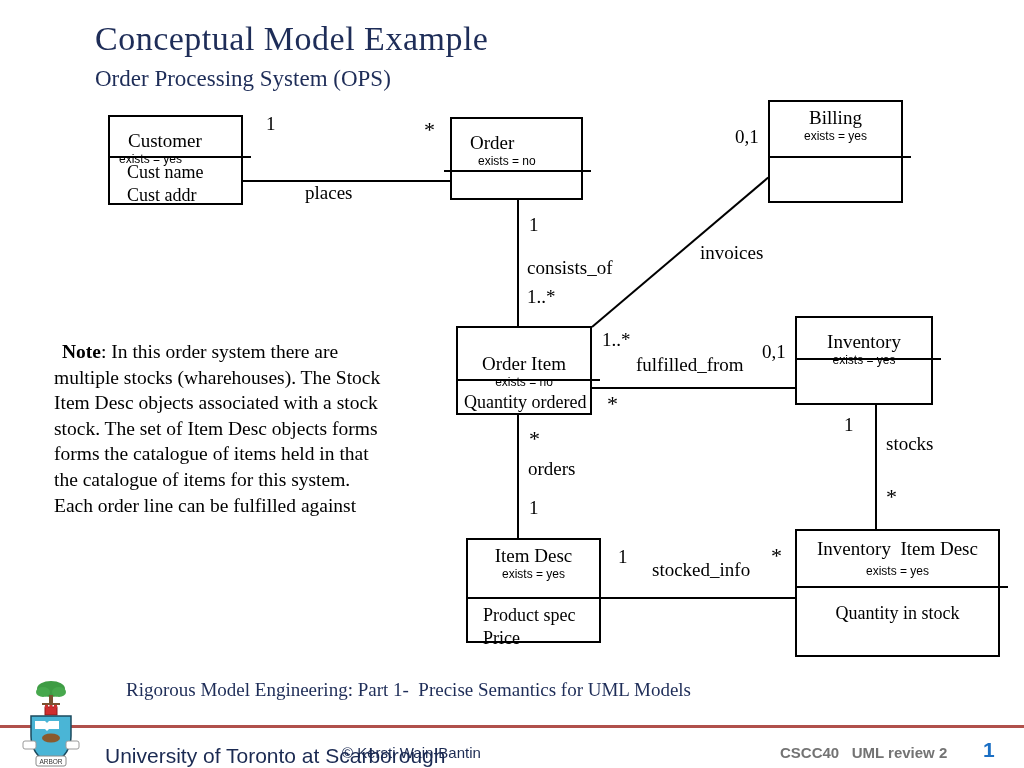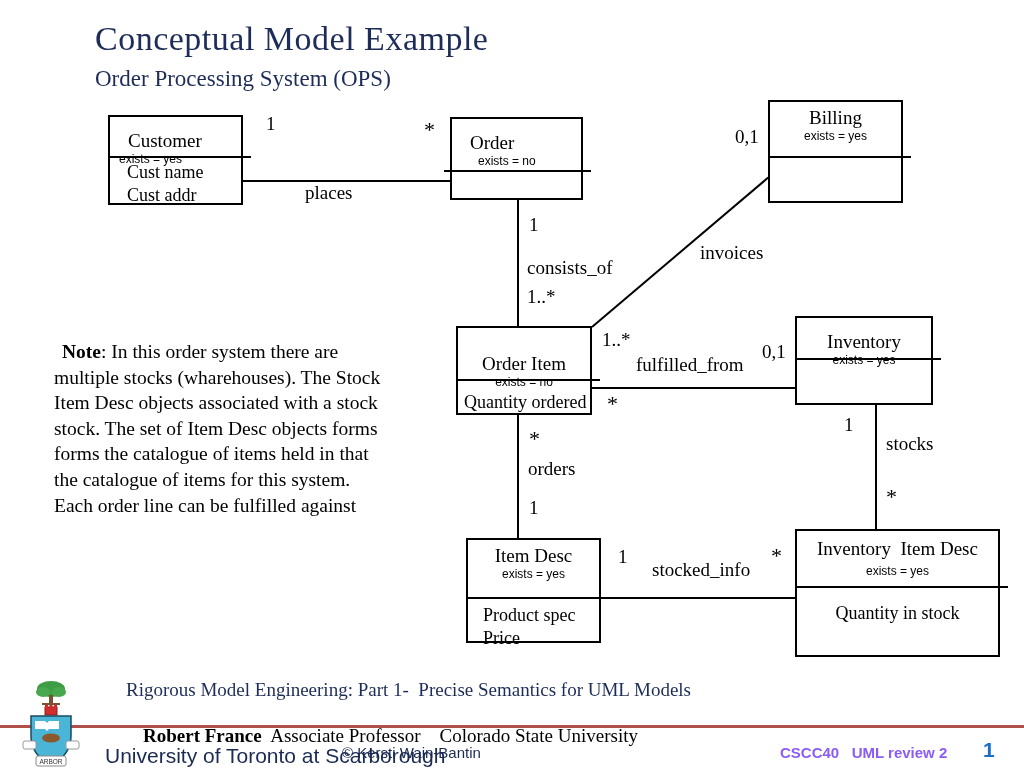--- a/index.html
+++ b/index.html
@@ -32,21 +32,21 @@
   .note { position:absolute; left:54px; top:339px; width:380px; font-size:19.5px; line-height:25.6px; color:#000; }
   .note b { font-weight:bold;margin-left:8px; }
 
   
   .footer-line1 { position:absolute; left:90px; top:679px; font-size:19px; color:#1e2d58; white-space:pre;margin-left:36px; }
   .footer-line2 { position:absolute; left:124px; top:703px; font-size:19px; color:#000; white-space:pre; }
   .footer-line2 b { font-weight:bold; }
   .red-rule { position:absolute; left:0; top:725px; width:1024px; height:3px; background:#b0504b; z-index:1; }
   .inst { position:absolute; left:105px; top:744px; font-family:"Liberation Sans", sans-serif; font-size:21px; color:#1b2a52; }
   .copyright { position:absolute; left:342px; top:744px; font-family:"Liberation Sans", sans-serif; font-size:15px; color:#1b2a52; }
-  .course { position:absolute; left:780px; top:744px; font-family:"Liberation Sans", sans-serif; font-weight:bold; font-size:15px; color:#8b5cf6; white-space:pre; }
+  .course { position:absolute; left:780px; top:744px; font-family:"Liberation Sans", sans-serif; font-weight:bold; font-size:15px; color:#737373; white-space:pre; }
   .pagenum { position:absolute; left:983px; top:738px; font-family:"Liberation Sans", sans-serif; font-weight:bold; font-size:21px; color:#1b6fc4; }
   .crest { position:absolute; left:22px; top:680px; width:58px; height:88px; z-index:2; }
 </style>
 </head>
 <body>
 
 <div class="slide">
 
   <div class="title">Conceptual Model Example</div>
   <div class="subtitle">Order Processing System (OPS)</div>
@@ -161,23 +161,20 @@
     <div><b>Note</b><span>: In this order system there are</span></div>
     <div>multiple stocks (wharehouses). The Stock</div>
     <div>Item Desc objects associated with a stock</div>
     <div>stock. The set of Item Desc objects forms</div>
     <div>forms the catalogue of items held in that</div>
     <div>the catalogue of items for this system.</div>
     <div>Each order line can be fulfilled against</div>
   </div>
 
   <div class="footer-line1">Rigorous Model Engineering: Part 1-  Precise Semantics for UML Models</div>
-  <div class="footer-line2">
-    <b>Robert France</b><span>  Associate Professor    Colorado State University</span>
-  </div>
   <div class="red-rule"></div>
   <span class="inst">University of Toronto at Scarborough</span>
   <span class="copyright">© Kersti Wain-Bantin</span>
   <span class="course">CSCC40   UML review 2</span>
   <span class="pagenum">1</span>
 
   <svg class="crest" viewBox="0 0 58 88" aria-hidden="true">
     <ellipse cx="29" cy="9" rx="14" ry="8" fill="#3e9c44"></ellipse>
     <ellipse cx="21" cy="12" rx="7" ry="5" fill="#47a84d"></ellipse>
     <ellipse cx="37" cy="12" rx="7" ry="5" fill="#47a84d"></ellipse>

